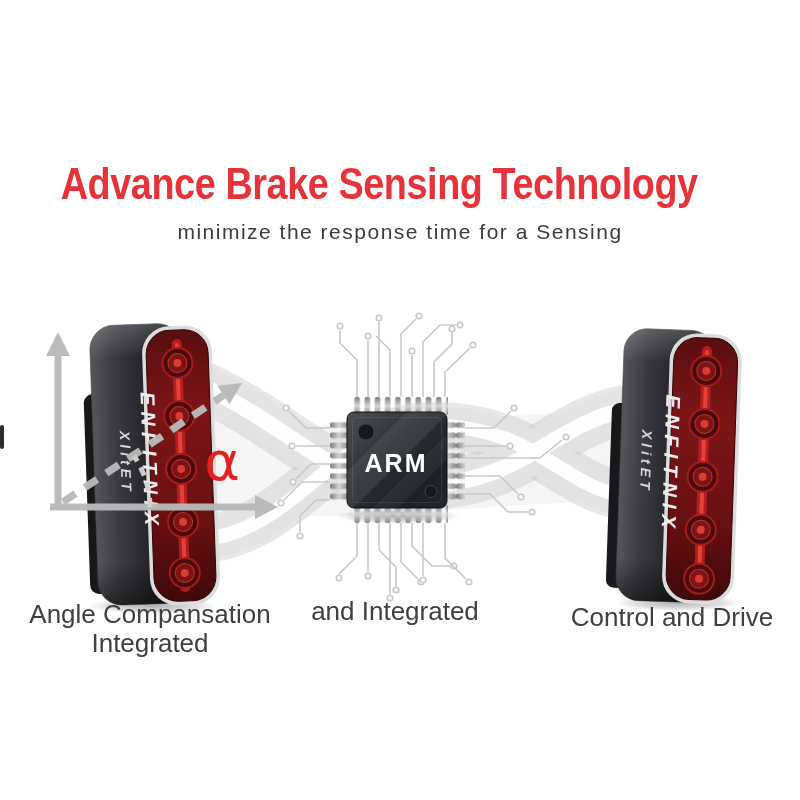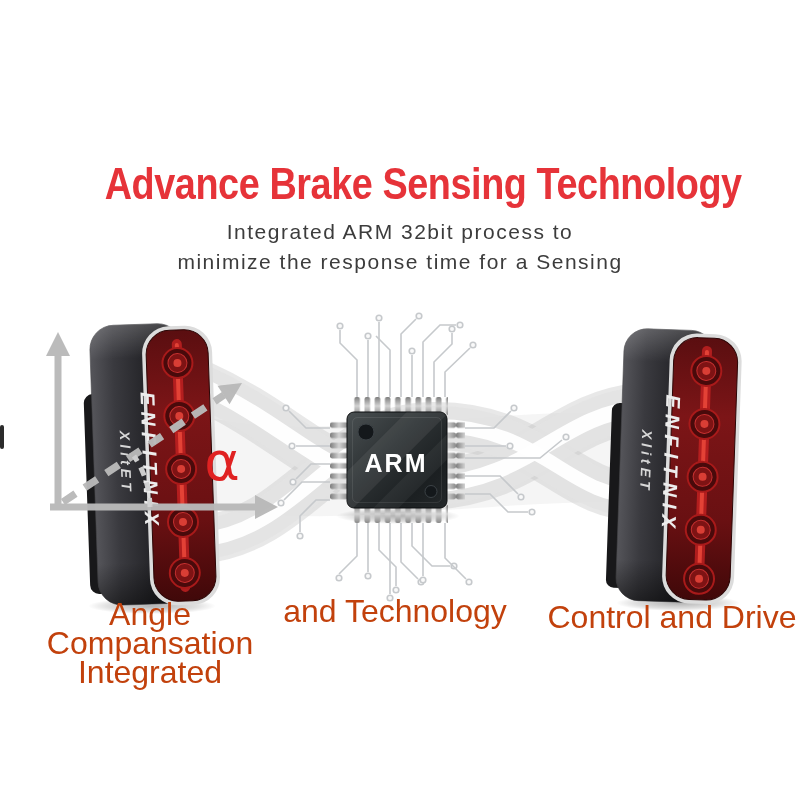--- a/index.html
+++ b/index.html
@@ -3,44 +3,43 @@
 <meta charset="utf-8">
 <style>
   html,body{margin:0;padding:0;background:#ffffff;}
   .page{
     position:relative;width:800px;height:800px;background:#ffffff;overflow:hidden;
     font-family:"Liberation Sans",sans-serif;
   }
   .title{
     position:absolute;top:158px;left:0;width:713px;margin:0;
     text-align:center;font-size:45px;font-weight:bold;letter-spacing:-0.5px;
-    color:#e63339;white-space:nowrap;padding-left:44px;
+    color:#e63339;white-space:nowrap;
   }
   .title-inner{display:inline-block;transform:scaleX(0.84);transform-origin:50% 50%;}
   .subtitle{
     position:absolute;top:217px;left:0;width:800px;text-align:center;
     font-size:21px;line-height:30px;letter-spacing:1.5px;color:#3c3c3c;
   }
   .stage{position:absolute;top:300px;left:0;width:800px;height:320px;}
   .caption{
-    position:absolute;text-align:center;font-size:32px;line-height:29px;color:#c2410c;
+    position:absolute;text-align:center;font-size:26px;line-height:29px;color:#404040;
   }
   .caption-left{top:600px;left:10px;width:280px;}
   .caption-center{top:597px;left:270px;width:250px;}
   .caption-right{top:603px;left:540px;width:264px;}
 </style>
 </head>
 <body>
 
 <div class="page">
 
   <h1 class="title"><span class="title-inner">Advance Brake Sensing Technology</span></h1>
 
   <div class="subtitle">
-    <div>Integrated ARM 32bit process to</div>
     <div>minimize the response time for a Sensing</div>
   </div>
 
   <svg class="stage" viewBox="0 0 800 320" xmlns="http://www.w3.org/2000/svg">
     <defs>
       <radialGradient id="softShadow" cx="50%" cy="50%" r="50%">
         <stop offset="0" stop-color="rgba(0,0,0,0.30)"></stop>
         <stop offset="0.7" stop-color="rgba(0,0,0,0.12)"></stop>
         <stop offset="1" stop-color="rgba(0,0,0,0)"></stop>
       </radialGradient>
@@ -226,19 +225,19 @@
     <text x="222" y="180" text-anchor="middle" font-family="DejaVu Sans, Liberation Sans, sans-serif" font-size="54" fill="#e02222">α</text>
 
     <rect x="0" y="125" width="4" height="24" rx="2" fill="#2b2b2b"></rect>
   </svg>
 
   <div class="caption caption-left">
     <div>Angle Compansation</div>
     <div>Integrated</div>
   </div>
   <div class="caption caption-center">
-    <div>and Technology</div>
+    <div>and Integrated</div>
   </div>
   <div class="caption caption-right">
     <div>Control and Drive</div>
   </div>
 
 </div>
 
 </body></html>

